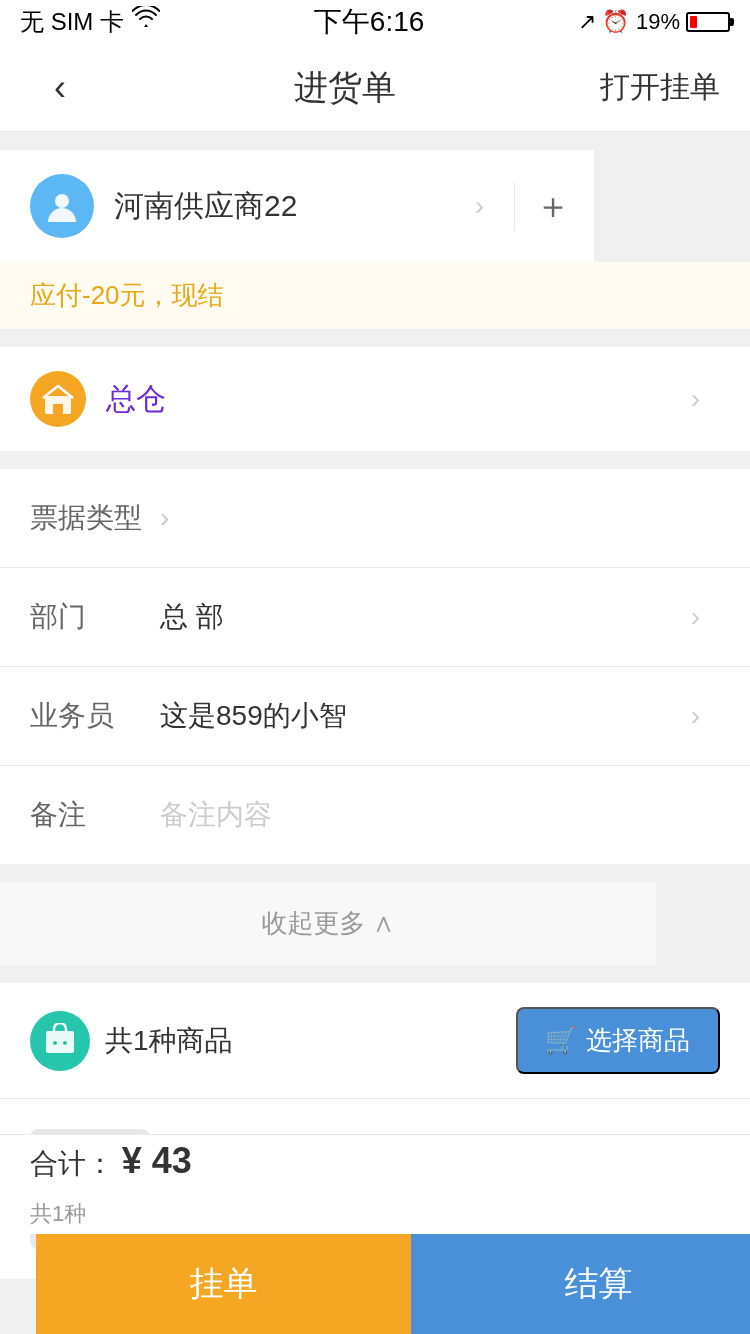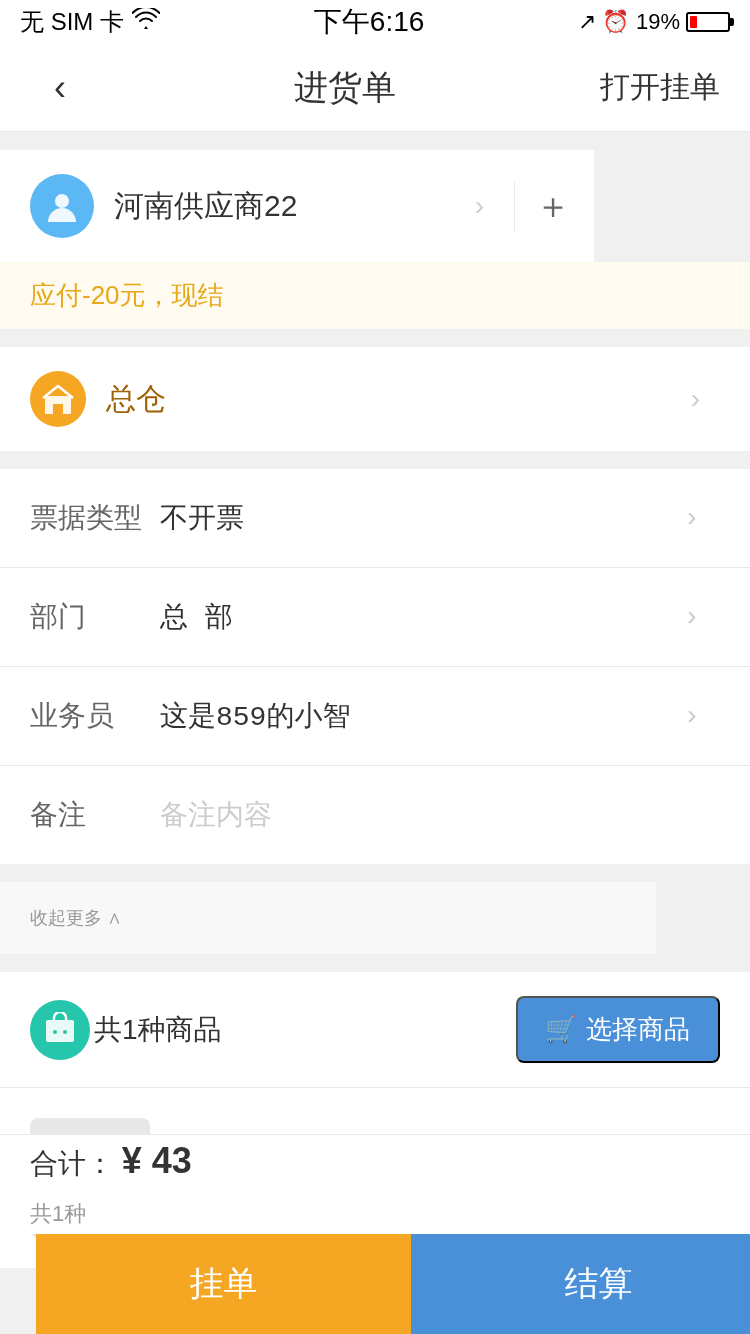--- a/index.html
+++ b/index.html
@@ -18,21 +18,21 @@
       width: 750px;
       height: 44px;
       background: #fff;
       display: flex;
       align-items: center;
       justify-content: space-between;
       padding: 0 20px;
       font-size: 24px;
       color: #000;
     }
-    .status-left { display: flex; align-items: center; gap: 8px; }
+    .status-left { display: flex; gap: 8px; }
     .status-center { font-size: 28px; font-weight: 500; }
     .status-right { display: flex; align-items: center; gap: 6px; font-size: 22px; }
     .battery-icon {
       width: 44px; height: 20px; border: 2px solid #000; border-radius: 3px;
       position: relative; display: inline-flex; align-items: center; padding: 2px;
     }
     .battery-icon::after {
       content: '';
       position: absolute; right: -6px; top: 50%; transform: translateY(-50%);
       width: 4px; height: 8px; background: #000; border-radius: 0 2px 2px 0;
@@ -101,51 +101,50 @@
       width: 750px; background: #fff;
       display: flex; align-items: center;
       padding: 24px 30px;
     }
     .warehouse-icon {
       width: 56px; height: 56px; border-radius: 50%;
       background: #f5a623; display: flex; align-items: center; justify-content: center;
       color: #fff; font-size: 28px; flex-shrink: 0;
     }
     .warehouse-name {
-      flex: 1; margin-left: 20px; font-size: 30px; color: #a16207;
+      flex: 1; margin-left: 20px; font-size: 30px; color: #6d28d9;
     }
 
     
     .form-row {
       width: 750px; background: #fff;
       display: flex; align-items: center;
       padding: 30px 30px;
-      font-family: Liberation Mono, monospace;
     }
     .form-label {
       font-size: 28px; color: #666; width: 130px; flex-shrink: 0;
     }
     .form-value {
       flex: 1; font-size: 28px; color: #333;
     }
     .form-value.placeholder { color: #ccc; }
 
     
     .collapse-row {
       width: 656px; background: #f8f8f8;
-      display: flex; align-items: center; justify-content: flex-start;
+      display: flex; align-items: center; justify-content: center;
       padding: 24px 30px;
-      font-size: 18px; color: #999;
+      font-size: 26px; color: #999;
     }
 
     
     .product-header {
       width: 750px; background: #fff;
       display: flex; align-items: center;
-      padding: 24px 30px; gap: 4px;
+      padding: 24px 30px; gap: 15px;
     }
     .product-count-icon {
       width: 60px; height: 60px; border-radius: 50%;
       background: #26c6ac; display: flex; align-items: center; justify-content: center;
       color: #fff; font-size: 28px; flex-shrink: 0;
     }
     .product-count-label {
       flex: 1; font-size: 28px; color: #333;
     }
     .btn-outline {
@@ -283,21 +282,20 @@
       </svg>
     </div>
     <div class="warehouse-name">总仓</div>
     <div class="chevron-right">›</div>
   </div>
 
   <div class="divider-block"></div>
 
   <div class="form-row">
     <div class="form-label">票据类型</div>
-    <div class="form-value">不开票</div>
     <div class="chevron-right">›</div>
   </div>
   <div class="divider-line"></div>
 
   <div class="form-row">
     <div class="form-label">部门</div>
     <div class="form-value">总 部</div>
     <div class="chevron-right">›</div>
   </div>
   <div class="divider-line"></div>

